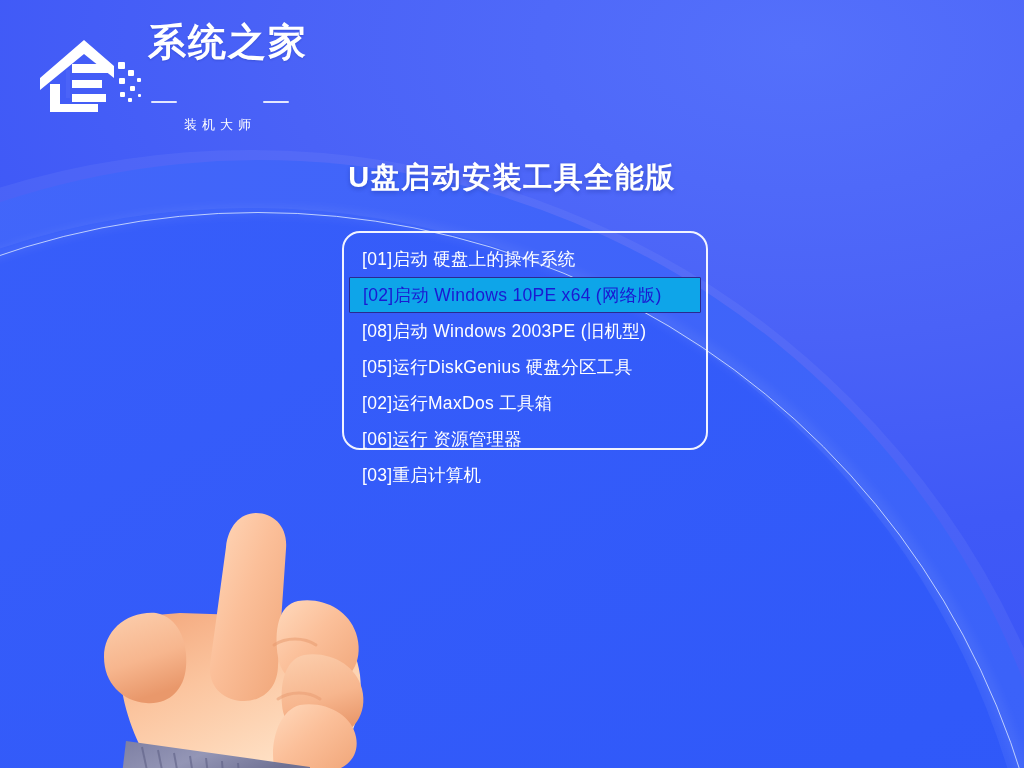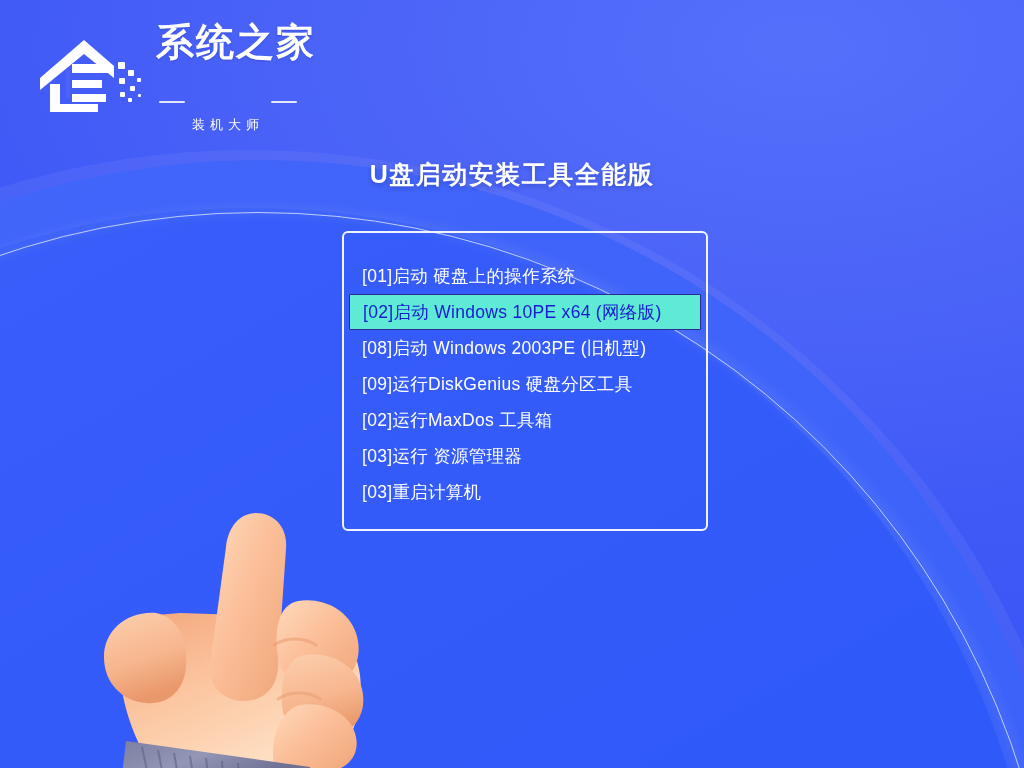--- a/index.html
+++ b/index.html
@@ -68,21 +68,20 @@
     filter: blur(5px);
   }
 
   
   .logo {
     position: absolute;
     left: 36px;
     top: 20px;
     display: flex;
     align-items: center;
-    gap: 8px;
   }
   .logo-mark { width: 112px; height: 86px; display: block; }
   .logo-textwrap { display: flex; flex-direction: column; justify-content: center; padding-top: 2px; }
   .logo-title {
     color: #ffffff;
     font-size: 38px;
     font-weight: bold;
     letter-spacing: 2px;
     line-height: 1.08;
     text-shadow: 0 1px 2px rgba(20, 40, 140, 0.25);
@@ -111,52 +110,52 @@
   }
 
   
   .main-title {
     position: absolute;
     left: 0;
     top: 158px;
     width: 1024px;
     text-align: center;
     color: #ffffff;
-    font-size: 25px;
+    font-size: 29px;
     font-weight: bold;
     letter-spacing: 1.5px;
     text-shadow: 0 2px 4px rgba(18, 36, 130, 0.33);
   }
 
   
   .menu-box {
     position: absolute;
     left: 342px;
     top: 231px;
     width: 366px;
-    height: 300px;
+    height: 219px;
     border: 2px solid rgba(255,255,255,0.93);
-    border-radius: 6px;
-    box-sizing: border-box;
-    padding-top: 25px;
+    border-radius: 18px;
+    box-sizing: border-box;
+    padding-top: 8px;
   }
   .menu-item {
     height: 36px;
     line-height: 36px;
     margin: 0 5px;
     padding-left: 13px;
     color: #ffffff;
     font-size: 17.5px;
     letter-spacing: 0.3px;
     white-space: nowrap;
     border-radius: 1px;
     box-sizing: border-box;
   }
   .menu-item.selected {
-    background: #5eead4;
+    background: #0ea5e9;
     color: #1a1ad2;
     border: 1px solid #2a2a8f;
     line-height: 34px;
   }
 
   
   .hand {
     position: absolute;
     left: 60px;
     top: 495px;
@@ -217,23 +216,23 @@
       </span>
     </span>
   </div>
 
   <div class="main-title">U盘启动安装工具全能版</div>
 
   <div class="menu-box">
     <div class="menu-item">[01]启动 硬盘上的操作系统</div>
     <div class="menu-item selected">[02]启动 Windows 10PE x64 (网络版)</div>
     <div class="menu-item">[08]启动 Windows 2003PE (旧机型)</div>
-    <div class="menu-item">[09]运行DiskGenius 硬盘分区工具</div>
+    <div class="menu-item">[05]运行DiskGenius 硬盘分区工具</div>
     <div class="menu-item">[02]运行MaxDos 工具箱</div>
-    <div class="menu-item">[03]运行 资源管理器</div>
+    <div class="menu-item">[06]运行 资源管理器</div>
     <div class="menu-item">[03]重启计算机</div>
   </div>
 
   <div class="hand">
     <svg viewBox="0 0 360 280" xmlns="http://www.w3.org/2000/svg">
       <defs>
         <linearGradient id="skinA" x1="0" y1="0" x2="1" y2="1">
           <stop offset="0%" stop-color="#ffd9bc"></stop>
           <stop offset="45%" stop-color="#fbbf99"></stop>
           <stop offset="100%" stop-color="#f0a578"></stop>

